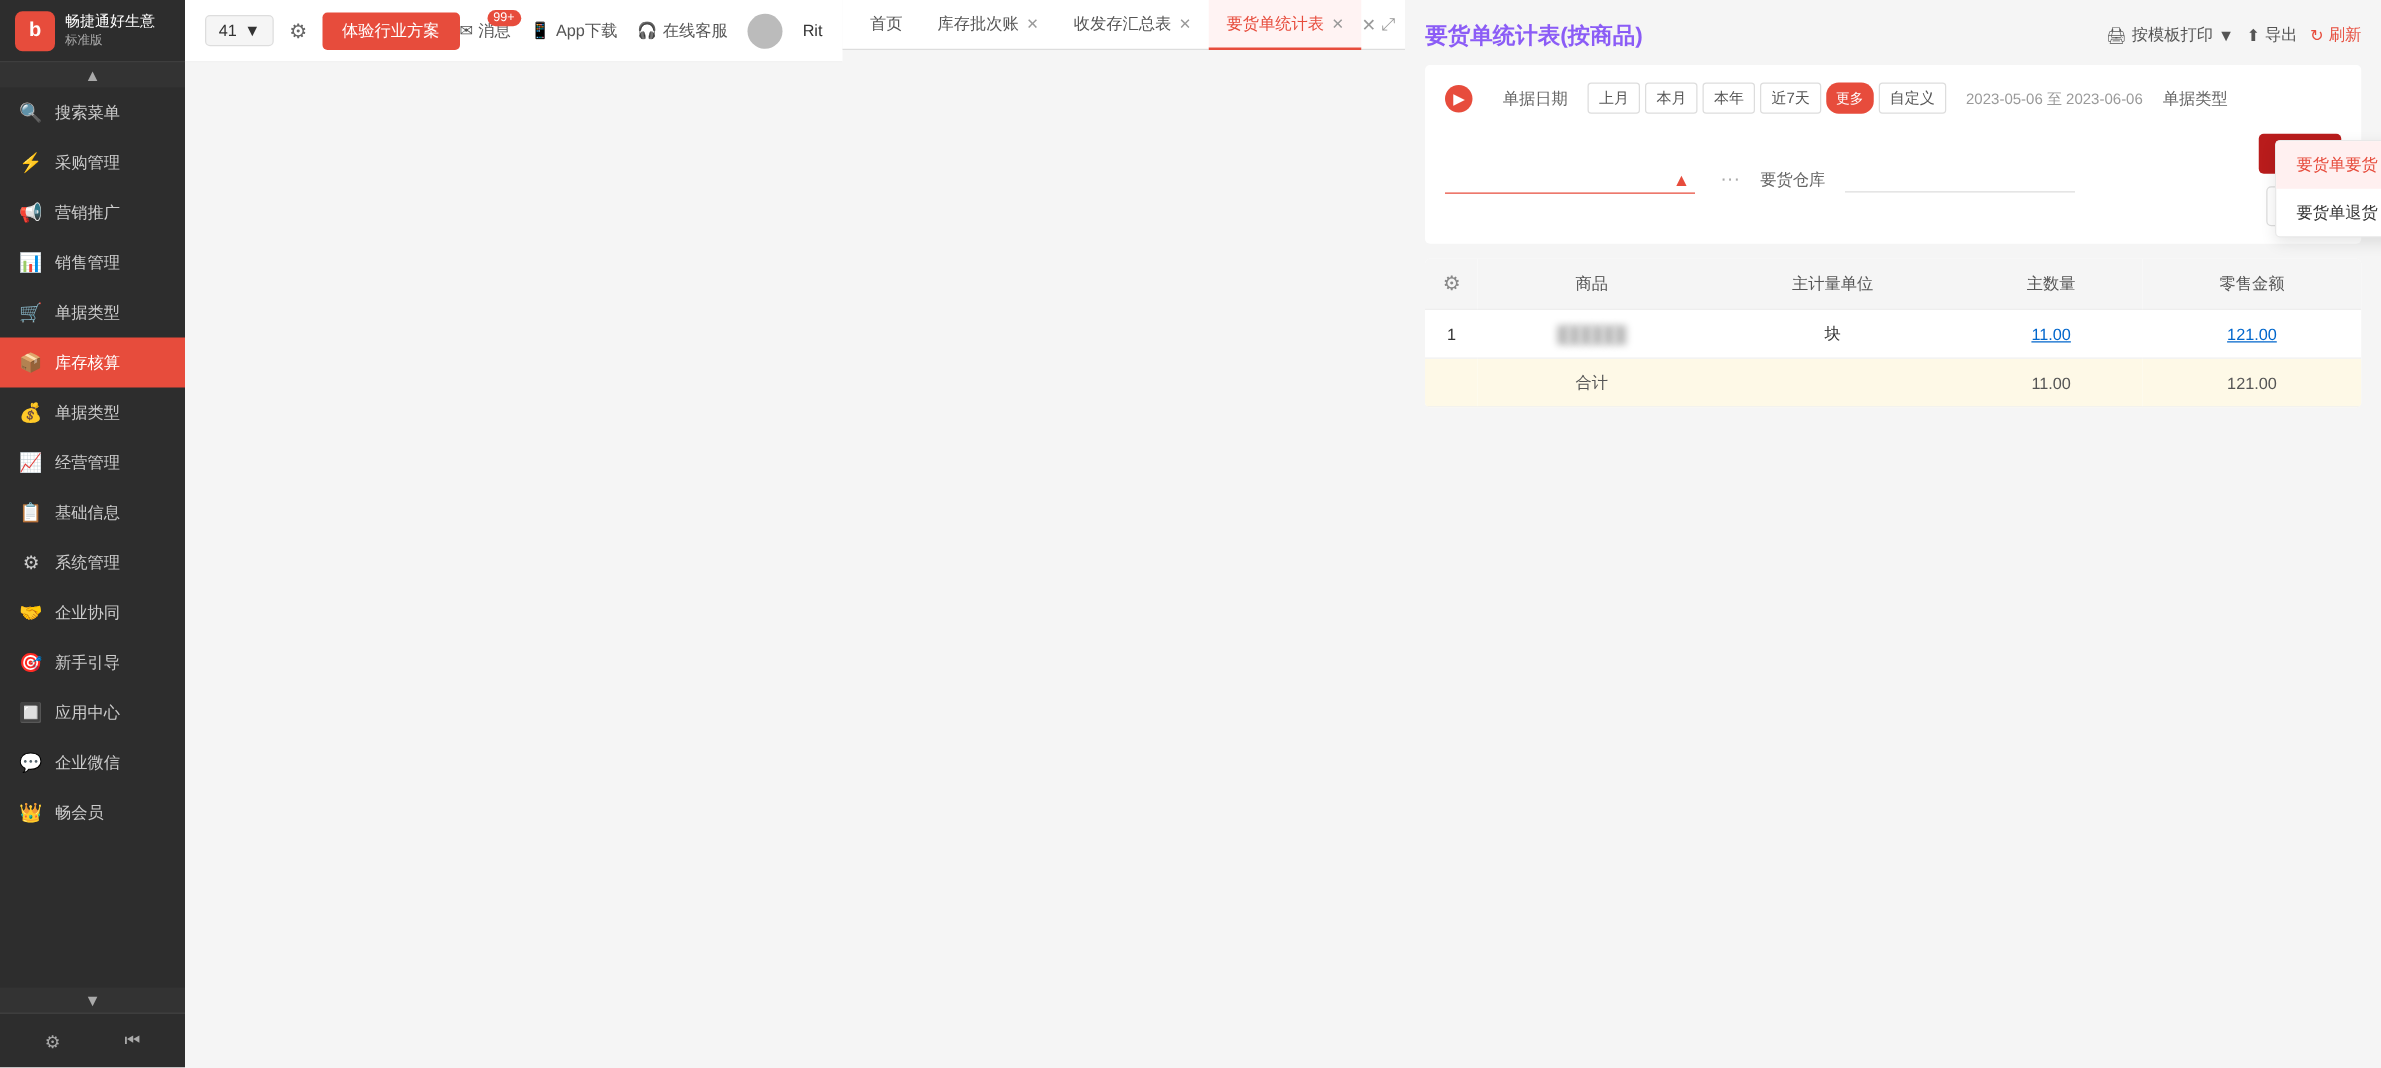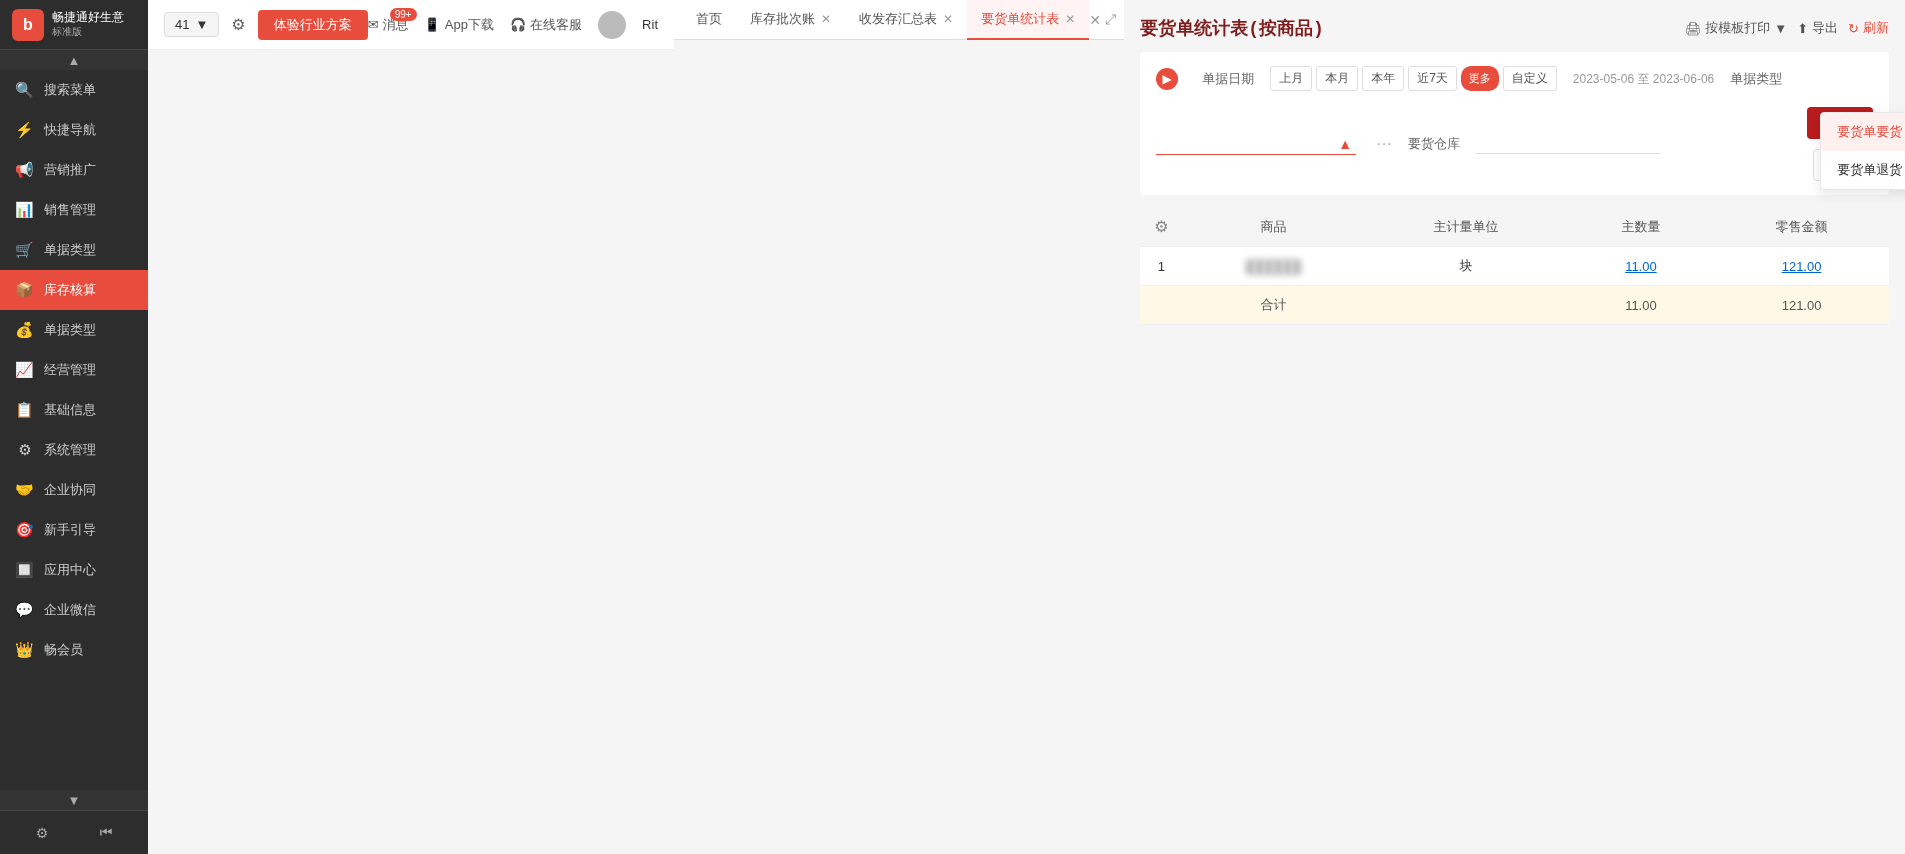--- a/index.html
+++ b/index.html
@@ -103,21 +103,21 @@
     .tab-close { font-size: 12px; color: #999; cursor: pointer; }
     .tab-maximize { font-size: 12px; color: #999; cursor: pointer; margin-left: 4px; }
 
     
     .page-content {
       flex: 1; background: #f5f5f5; overflow: auto; padding: 16px;
     }
     .page-header {
       display: flex; align-items: center; justify-content: space-between; margin-bottom: 12px;
     }
-    .page-title { font-size: 18px; font-weight: bold; color: #7f1d1d; font-family: Liberation Mono, monospace; }
+    .page-title { font-size: 18px; font-weight: bold; color: #8b5cf6; }
     .page-actions { display: flex; align-items: center; gap: 10px; }
     .action-btn { display: flex; align-items: center; gap: 4px; font-size: 13px; color: #555; cursor: pointer; }
     .action-btn.refresh { color: #e74c3c; }
 
     
     .filter-area {
       background: #fff; border-radius: 4px; padding: 14px 16px; margin-bottom: 12px; position: relative;
     }
     .filter-row { display: flex; align-items: center; gap: 16px; flex-wrap: wrap; }
     .filter-expand-btn {
@@ -189,21 +189,21 @@
 
   <div class="sidebar-scroll-up">▲</div>
 
   <div class="sidebar-nav">
     <div class="sidebar-item">
       <span class="sidebar-item-icon">🔍</span>
       <span class="sidebar-item-label">搜索菜单</span>
     </div>
     <div class="sidebar-item">
       <span class="sidebar-item-icon">⚡</span>
-      <span class="sidebar-item-label">快捷导航</span>
+      <span class="sidebar-item-label">采购管理</span>
     </div>
     <div class="sidebar-item">
       <span class="sidebar-item-icon">📢</span>
       <span class="sidebar-item-label">营销推广</span>
     </div>
     <div class="sidebar-item">
       <span class="sidebar-item-icon">📊</span>
       <span class="sidebar-item-label">销售管理</span>
     </div>
     <div class="sidebar-item">

